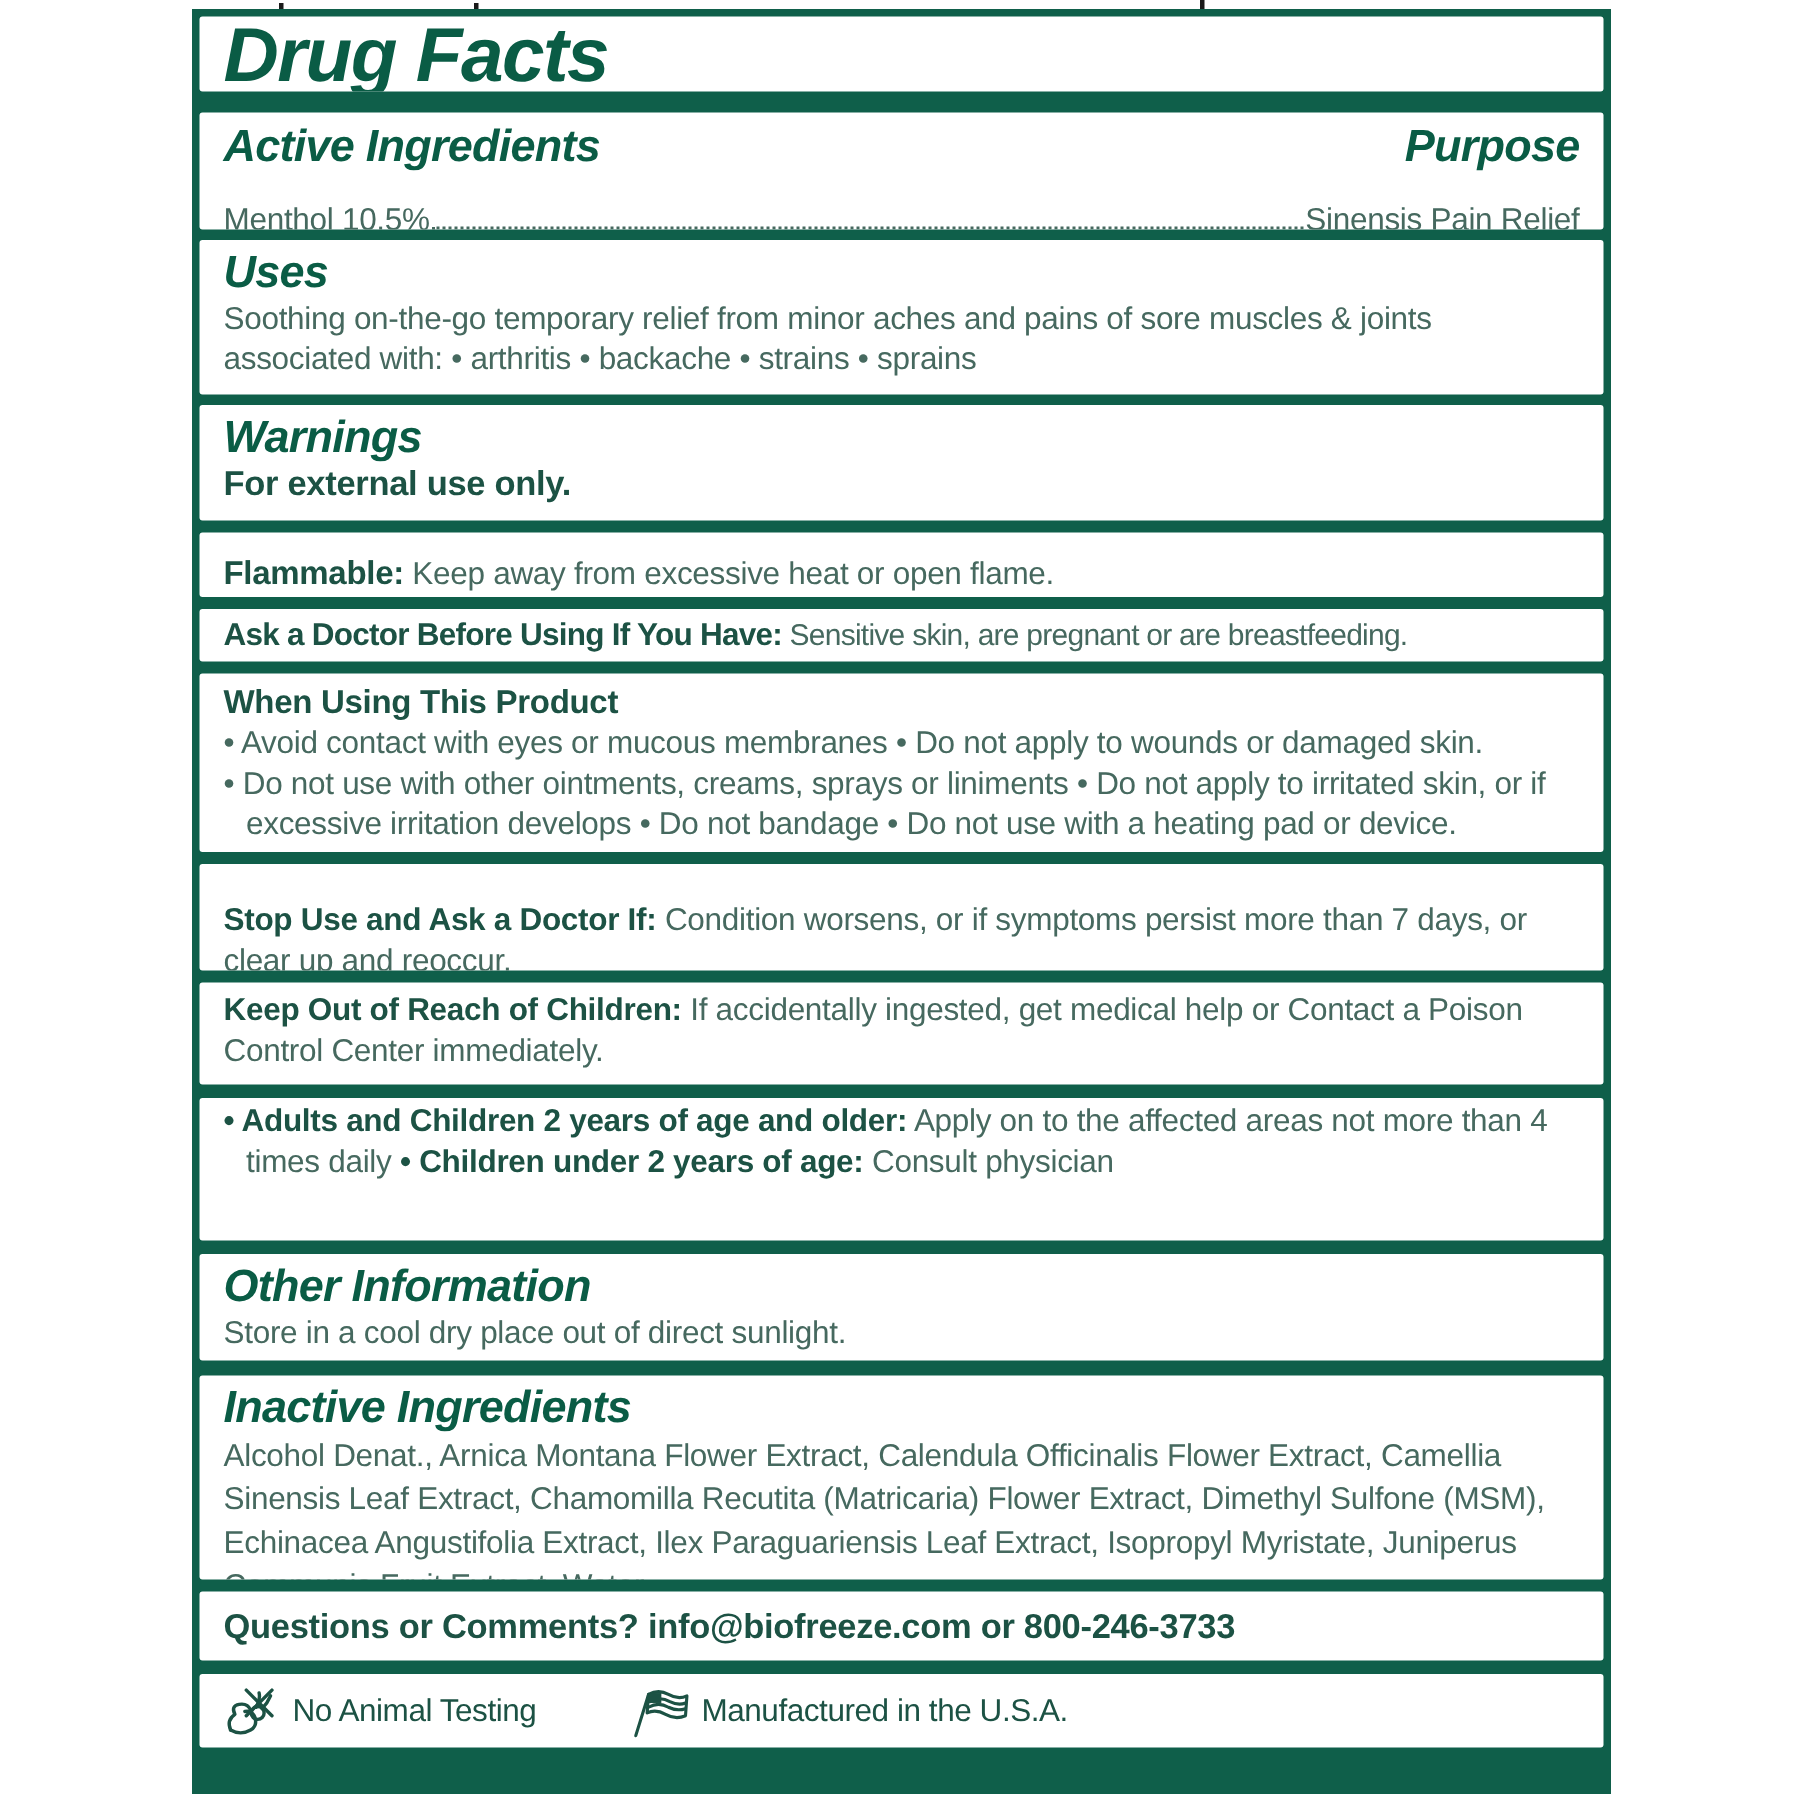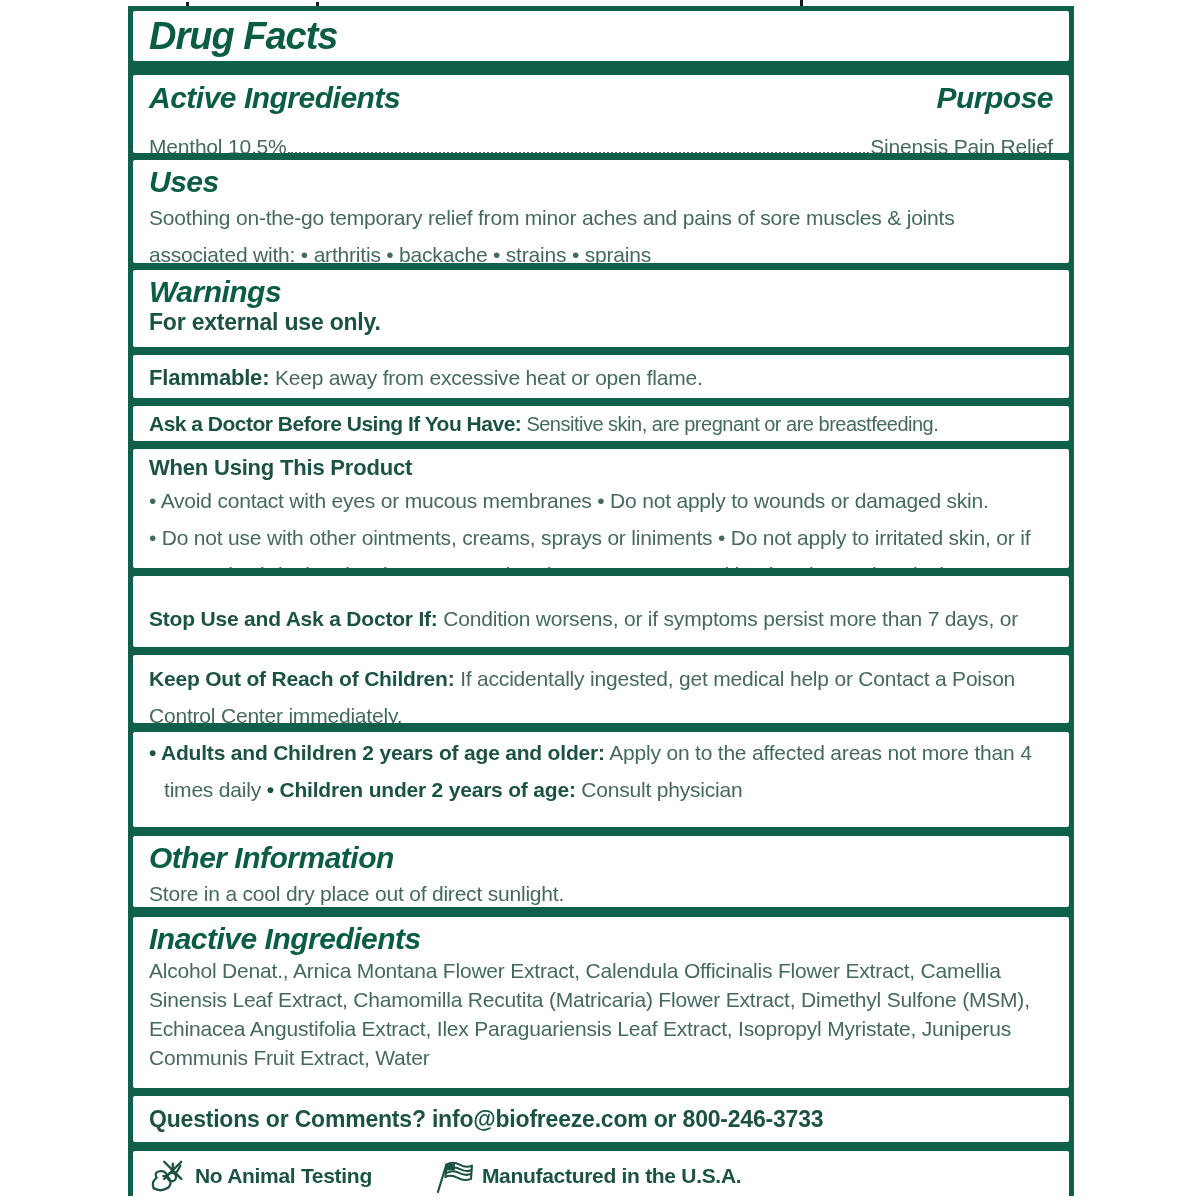--- a/index.html
+++ b/index.html
@@ -31,26 +31,26 @@
   .s-active    { height: 78px;  margin-bottom: 7px;  }
   .s-uses      { height: 103px; margin-bottom: 7px;  }
   .s-warnings  { height: 77px;  margin-bottom: 8px;  }
   .s-flam      { height: 43px;  margin-bottom: 8px;  display:flex; align-items:flex-end; }
   .s-ask       { height: 35px;  margin-bottom: 8px;  display:flex; align-items:center; white-space:nowrap; }
   .s-when      { height: 119px; margin-bottom: 8px;  }
   .s-stop      { height: 71px;  margin-bottom: 8px;  padding-top: 24px; }
   .s-keep      { height: 68px;  margin-bottom: 9px;  padding-top: 5px; }
   .s-dir       { height: 95px;  margin-bottom: 9px;  }
   .s-other     { height: 71px;  margin-bottom: 10px; }
-  .s-inactive  { height: 171px; margin-bottom: 8px;  }
+  .s-inactive  { height: 136px; margin-bottom: 8px;  }
   .s-quest     { height: 46px;  margin-bottom: 9px;  display:flex; align-items:center; }
   .s-icons     { height: 49px;  display:flex; align-items:center; gap: 10px; }
 
   .title-text {
-    font-size: 38px; font-weight: bold; font-style: italic;
+    font-size: 51px; font-weight: bold; font-style: italic;
     color: #0a5c45; letter-spacing: -1px;
   }
   h2.sec {
     font-size: 30px; font-weight: bold; font-style: italic;
     color: #0a5c45; letter-spacing: -0.5px; line-height: 34px;
     margin-top: 3px;
   }
   .hdr-row {
     display: flex; justify-content: space-between; align-items: baseline;
     margin-top: 4px;
@@ -59,40 +59,40 @@
     display: flex; align-items: baseline; margin-top: 20px;
     font-size: 21px; color: #46695f; letter-spacing: -0.2px;
   }
   .leader-fill {
     flex: 1 1 auto;
     border-bottom: 2px dotted #46695f;
     margin: 0 1px 4px 1px;
     min-width: 20px;
   }
   .body {
-    font-size: 21px; color: #46695f; line-height: 37px; letter-spacing: -0.2px;
+    font-size: 21px; color: #46695f; line-height: 27px; letter-spacing: -0.2px;
   }
   .b {
     font-weight: bold; color: #1c5244;
   }
   .subhead {
     font-size: 22px; font-weight: bold; color: #1c5244; letter-spacing: -0.2px;
     line-height: 28px; margin-top: 3px;
   }
   .hang {
     padding-left: 15px; text-indent: -15px;
   }
   .ext-use {
     font-size: 23px; font-weight: bold; color: #1c5244; line-height: 26px; letter-spacing: -0.2px;
   }
   .quest-text {
     font-size: 23px; font-weight: bold; color: #1c5244; letter-spacing: -0.2px;
   }
   .foot-item { display: flex; align-items: center; gap: 8px; }
-  .foot-label { font-size: 21px; font-weight: bold; color: #1c5244; letter-spacing: -0.3px; }
+  .foot-label { font-size: 21px; font-weight: normal; color: #1c5244; letter-spacing: -0.3px; }
   .foot-item + .foot-item { margin-left: 50px; }
   .icon-svg { display: block; }
 
   
   .mark { position: absolute; background: #1a1a1a; }
   .reg-bracket-h { left: 186px; top: 11px;  width: 133px; height: 3px; }
   .reg-bracket-l { left: 186px; top: 2px;   width: 3px;   height: 12px; }
   .reg-bracket-r { left: 316px; top: 2px;   width: 3px;   height: 12px; }
   .reg-cross-h   { left: 770px; top: 7px;   width: 62px;  height: 3px; }
   .reg-cross-v   { left: 800px; top: 0px;   width: 3px;   height: 30px; }

